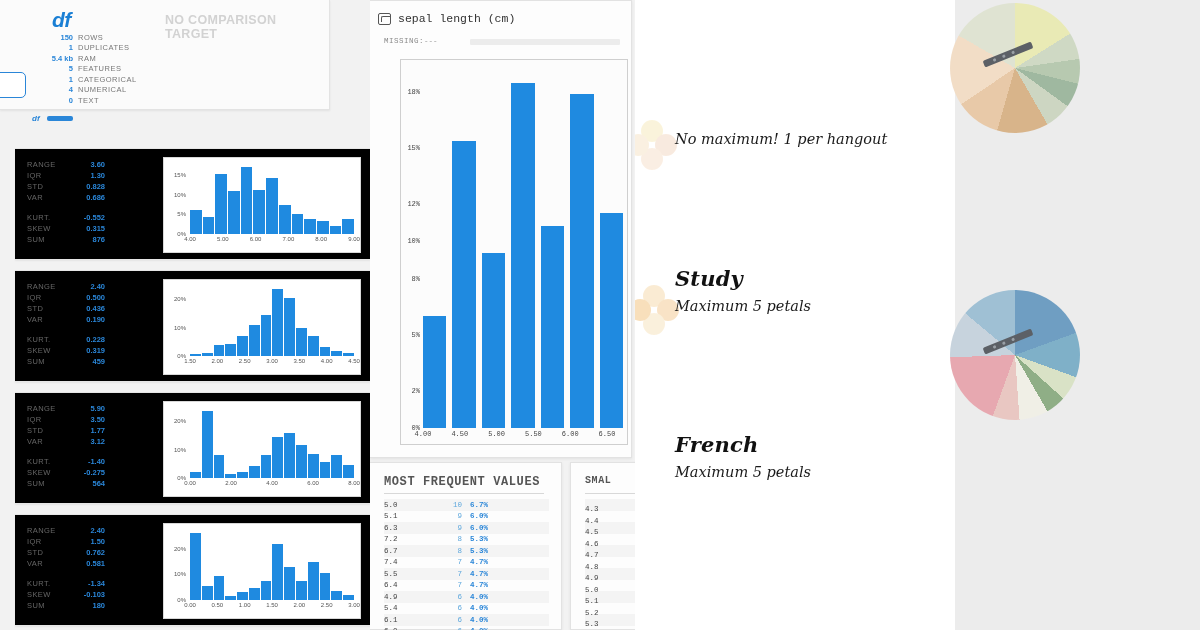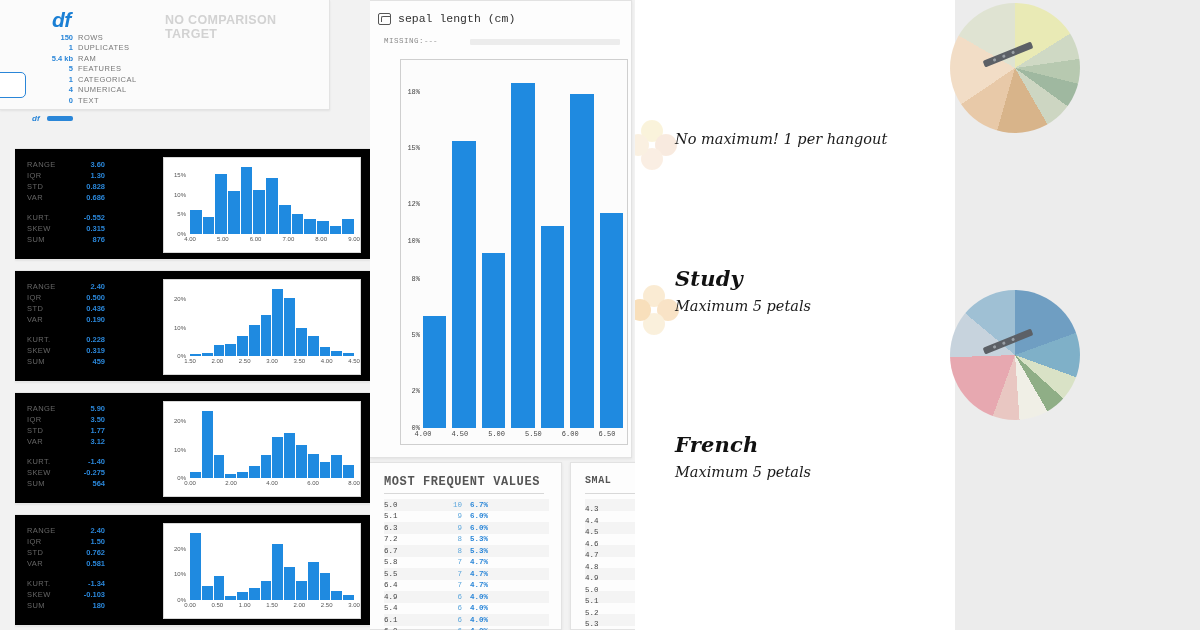--- a/index.html
+++ b/index.html
@@ -665,21 +665,21 @@
             <span class="freq-k">7.2</span>
             <span class="freq-c">8</span>
             <span class="freq-p">5.3%</span>
           </div>
           <div class="freq-row">
             <span class="freq-k">6.7</span>
             <span class="freq-c">8</span>
             <span class="freq-p">5.3%</span>
           </div>
           <div class="freq-row">
-            <span class="freq-k">5.8</span>
+            <span class="freq-k">7.4</span>
             <span class="freq-c">7</span>
             <span class="freq-p">4.7%</span>
           </div>
           <div class="freq-row">
             <span class="freq-k">5.5</span>
             <span class="freq-c">7</span>
             <span class="freq-p">4.7%</span>
           </div>
           <div class="freq-row">
             <span class="freq-k">6.4</span>

